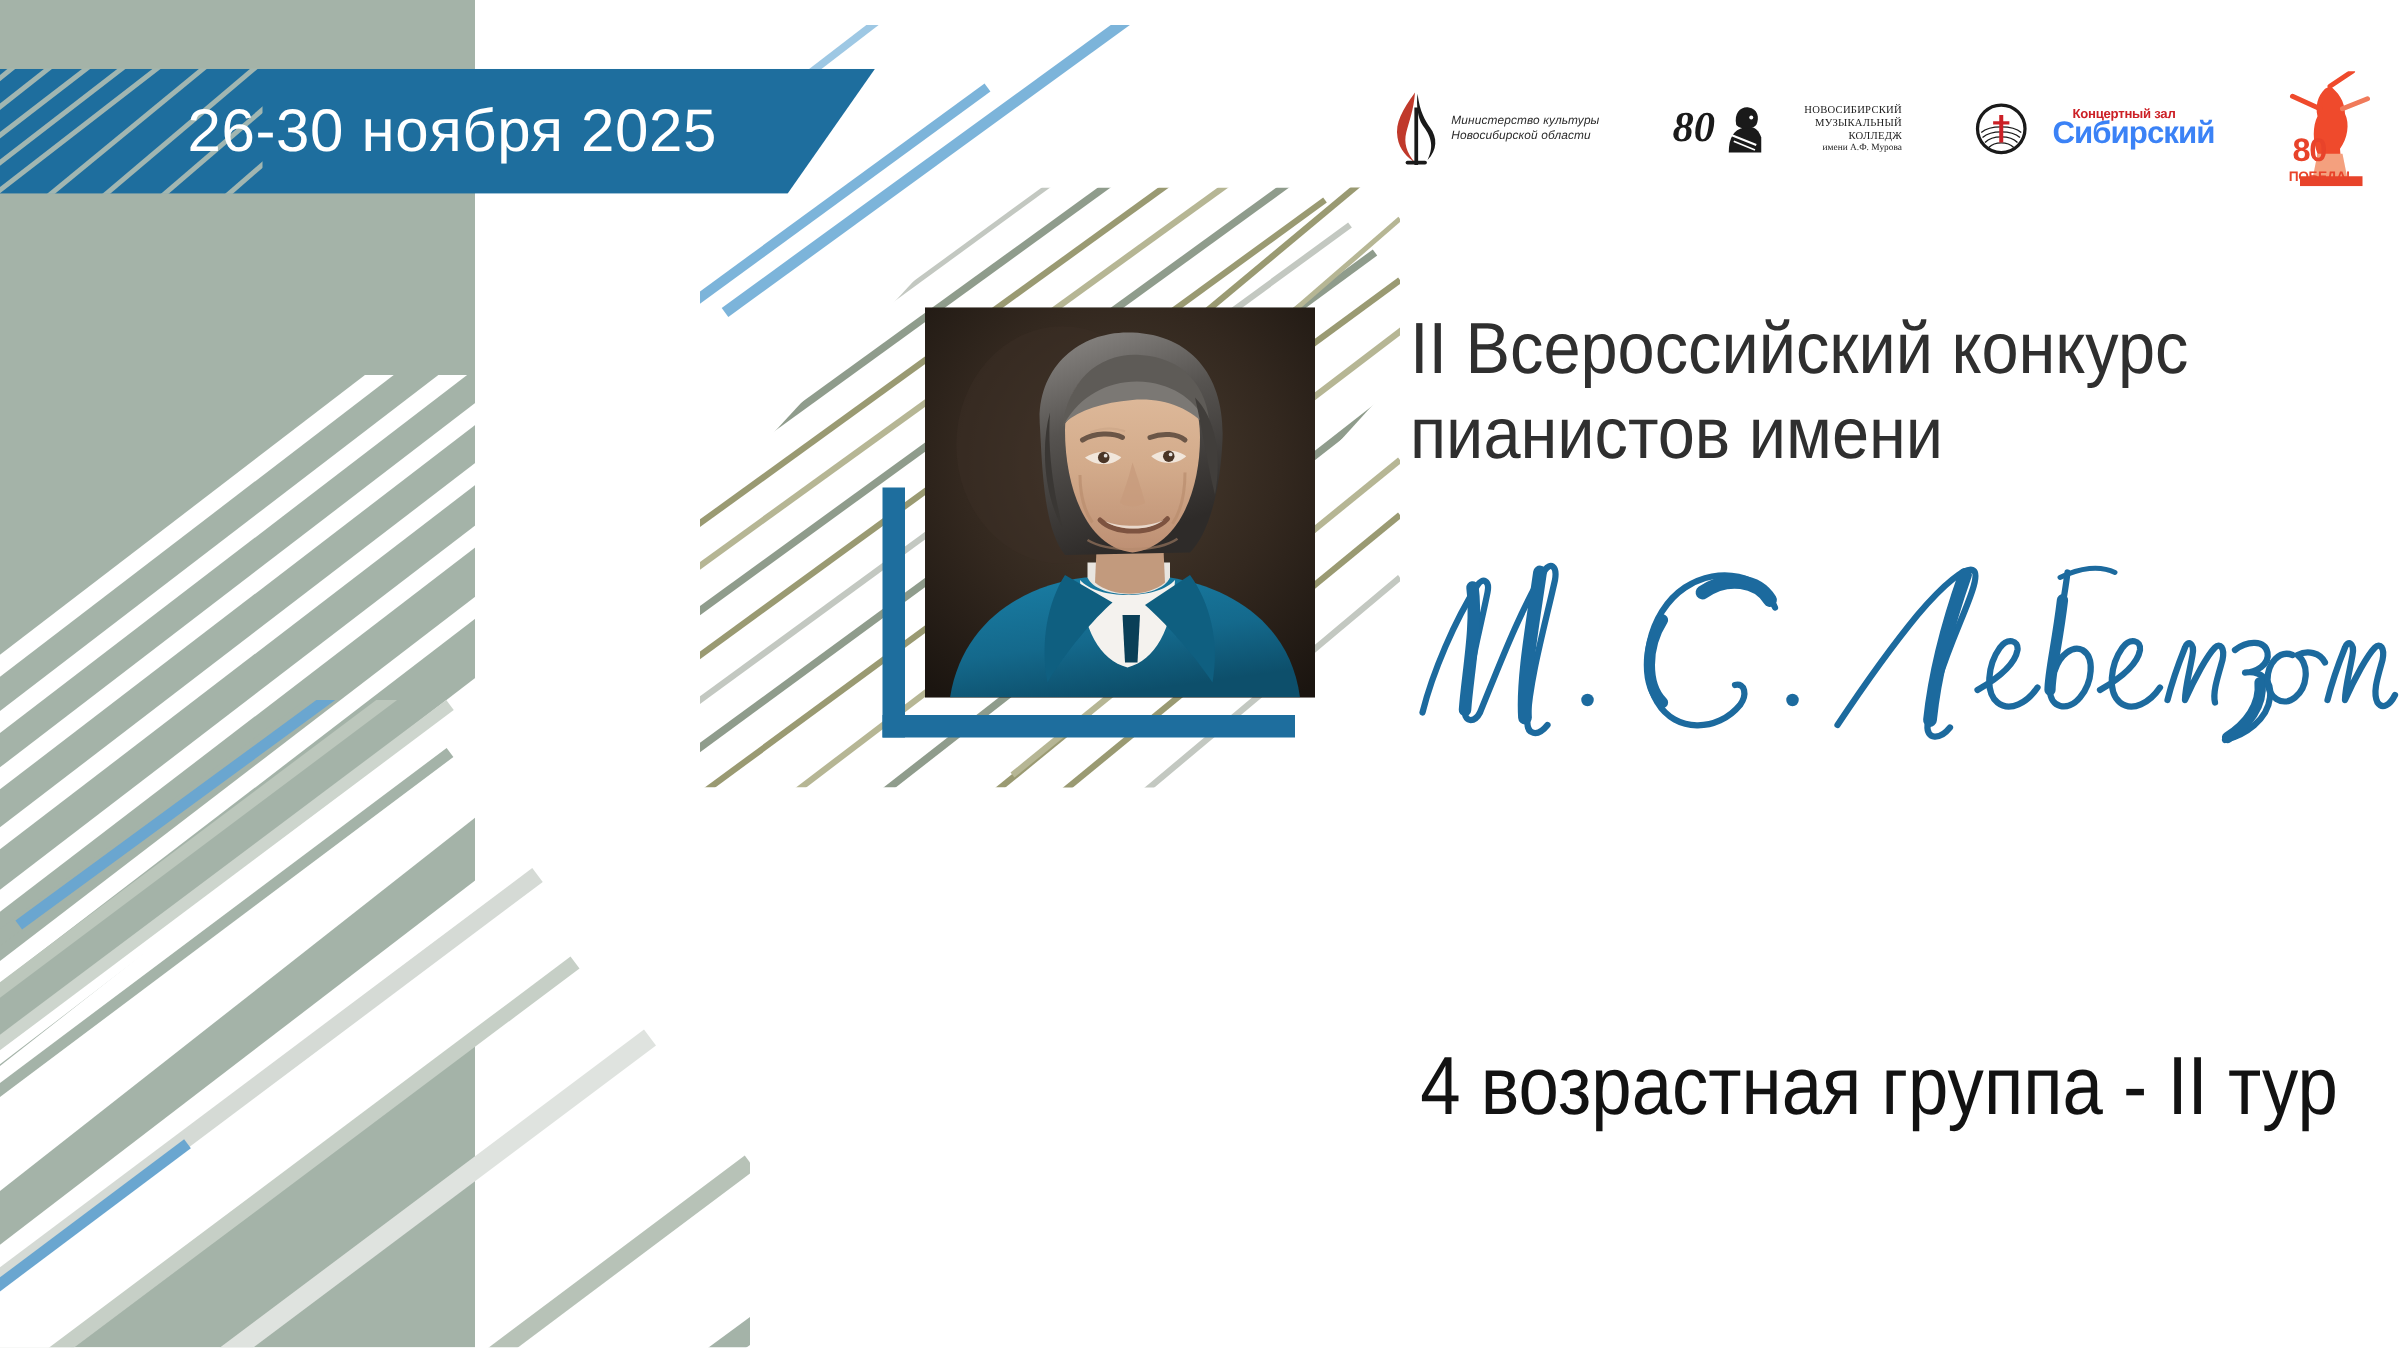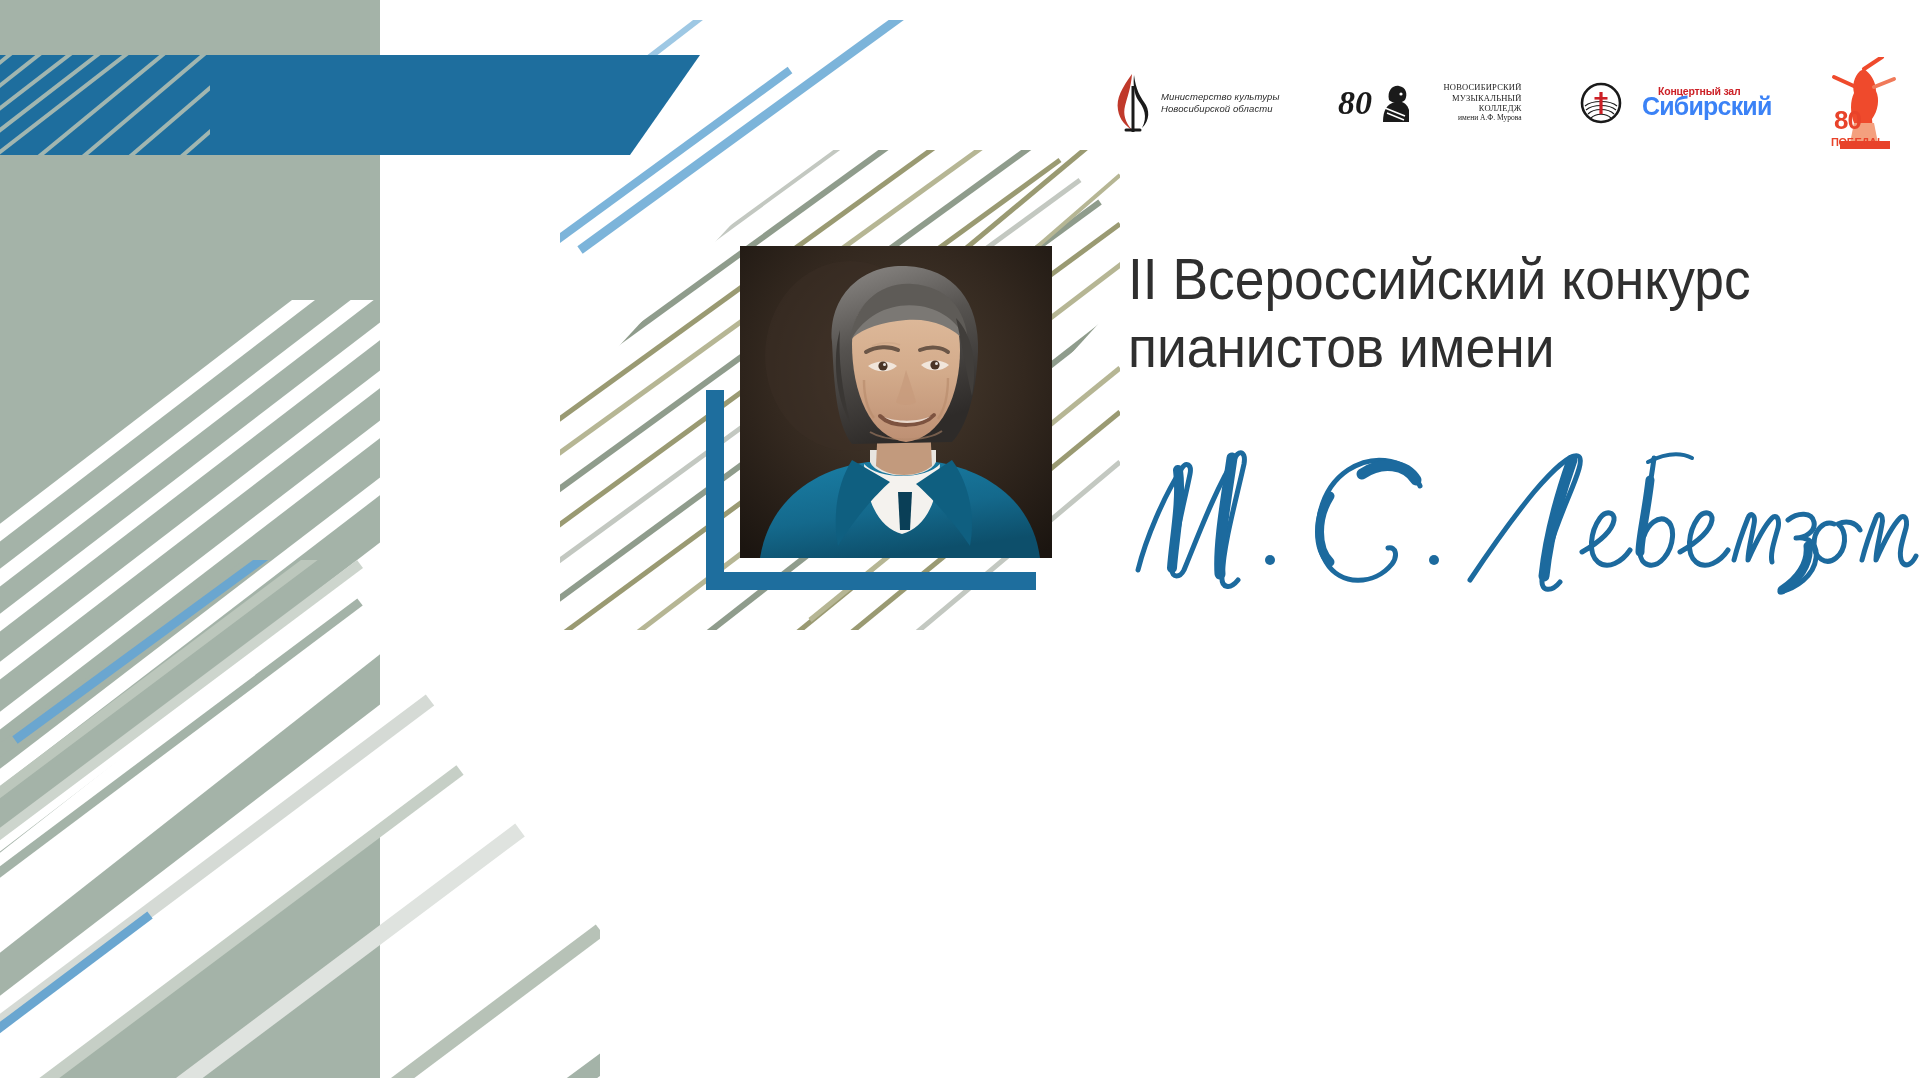--- a/index.html
+++ b/index.html
@@ -297,20 +297,21 @@
         <line x1="-40" y1="62" x2="140" y2="-80"></line>
         <line x1="-40" y1="84" x2="160" y2="-70"></line>
         <line x1="-40" y1="106" x2="175" y2="-60"></line>
         <line x1="-40" y1="128" x2="190" y2="-50"></line>
         <line x1="-20" y1="150" x2="205" y2="-35"></line>
         <line x1="0" y1="172" x2="215" y2="-10"></line>
         <line x1="20" y1="196" x2="225" y2="20"></line>
         <line x1="45" y1="220" x2="235" y2="55"></line>
       </g>
     </svg>
+    <div class="date-text">26-30 ноября 2025</div>
   </div>
 
   <div class="photo-frame-l"></div>
 
   <div class="photo-wrap">
     <svg viewBox="0 0 312 312" preserveAspectRatio="xMidYMid slice" role="img">
       <defs>
         <radialGradient id="bg" cx="50%" cy="40%" r="75%">
           <stop offset="0%" stop-color="#4a3d30"></stop>
           <stop offset="55%" stop-color="#33281f"></stop>
@@ -493,14 +494,17 @@
         <path d="M714 104 C704 100 694 110 694 124 C694 138 706 146 716 138
                  C726 130 728 112 718 104 C726 100 736 102 740 110" stroke-width="5"></path>
 
         <path d="M742 140 C746 124 752 108 756 98 C758 92 764 94 762 104
                  C760 116 756 130 756 140 C764 122 774 104 780 98 C784 94 788 98 786 108
                  C782 122 778 134 782 142 C786 148 792 144 796 136" stroke-width="5"></path>
       </g>
     </svg>
   </div>
 
+  <div class="bottom-title">
+    <span>4 возрастная группа - II тур</span>
+  </div>
 
 </div>
 
 </body></html>

